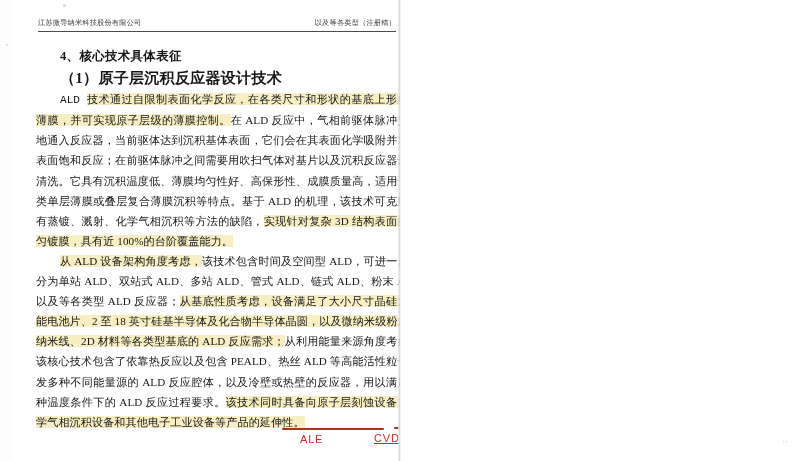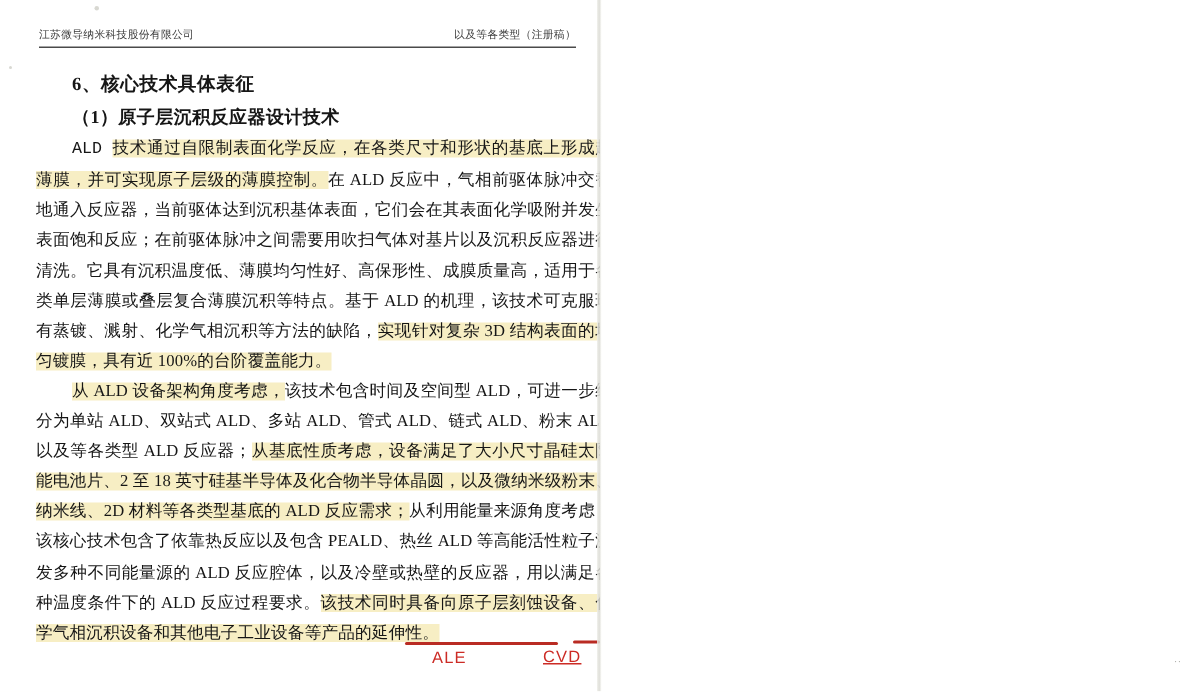--- a/index.html
+++ b/index.html
@@ -13,21 +13,21 @@
     position:relative;width:800px;height:461px;
     background:#fdfdfb;
     overflow:hidden;
   }
   
   .page{
     position:absolute;top:0;bottom:0;
     background:#ffffff;
     overflow:hidden;
   }
-  .page-left{left:0;width:400px;}
+  .page-left{left:12px;width:400px;}
   .page-right{left:400px;width:400px;}
   .gutter{
     position:absolute;left:398px;top:0;width:3px;height:461px;
     background:linear-gradient(to right,#efefea,#d9d9d2,#fbfbf8);
     opacity:.85;
   }
   
   .runhead{
     position:absolute;left:26px;right:16px;top:18px;
     display:flex;justify-content:space-between;align-items:flex-end;
@@ -46,21 +46,21 @@
     color:#161616;
     letter-spacing:.1px;
   }
   .col-left{left:24px;width:384px;top:46px;}
   h2.sec{
     font-size:12.4px;line-height:20.1px;margin:0 0 2px 0;
     font-weight:bold;text-indent:24px;letter-spacing:.4px;
     font-family:"Liberation Serif","DejaVu Serif",serif;
   }
   h3.sub{
-    font-size:12px;line-height:20.1px;margin:0 0 1px 0;
+    font-size:15px;line-height:20.1px;margin:0 0 1px 0;
     font-weight:bold;text-indent:24px;letter-spacing:.3px;
   }
   p.para{
     margin:0;text-indent:24px;
     word-break:break-all;
   }
   .hl{background:#f7eec4;box-decoration-break:clone;-webkit-box-decoration-break:clone;}
   .lat{font-family:Liberation Mono, monospace;letter-spacing:0;}
   
   .annot{
@@ -90,21 +90,21 @@
 
   <div class="page page-left">
 
     <div class="runhead">
       <span class="rh-left">江苏微导纳米科技股份有限公司</span>
       <span class="rh-right">以及等各类型（注册稿）</span>
     </div>
 
     <div class="col col-left">
 
-      <h2 class="sec">6、核心技术具体表征</h2>
+      <h2 class="sec">4、核心技术具体表征</h2>
 
       <h3 class="sub">（1）原子层沉积反应器设计技术</h3>
 
       <p class="para"><span class="lat">ALD </span><span class="hl">技术通过自限制表面化学反应，在各类尺寸和形状的基底上形成超薄膜，并可实现原子层级的薄膜控制。</span><span>在 ALD 反应中，气相前驱体脉冲交替地通入反应器，当前驱体达到沉积基体表面，它们会在其表面化学吸附并发生表面饱和反应；在前驱体脉冲之间需要用吹扫气体对基片以及沉积反应器进行清洗。它具有沉积温度低、薄膜均匀性好、高保形性、成膜质量高，适用于各类单层薄膜或叠层复合薄膜沉积等特点。基于 ALD 的机理，该技术可克服现有蒸镀、溅射、化学气相沉积等方法的缺陷，</span><span class="hl">实现针对复杂 3D 结构表面的均匀镀膜，具有近 100%的台阶覆盖能力。</span></p>
 
       <p class="para"><span class="hl">从 ALD 设备架构角度考虑，</span><span>该技术包含时间及空间型 ALD，可进一步细分为单站 ALD、双站式 ALD、多站 ALD、管式 ALD、链式 ALD、粉末 ALD 以及等各类型 ALD 反应器；</span><span class="hl">从基底性质考虑，设备满足了大小尺寸晶硅太阳能电池片、2 至 18 英寸硅基半导体及化合物半导体晶圆，以及微纳米级粉末、纳米线、2D 材料等各类型基底的 ALD 反应需求；</span><span>从利用能量来源角度考虑，该核心技术包含了依靠热反应以及包含 PEALD、热丝 ALD 等高能活性粒子激发多种不同能量源的 ALD 反应腔体，以及冷壁或热壁的反应器，用以满足各种温度条件下的 ALD 反应过程要求。</span><span class="hl">该技术同时具备向原子层刻蚀设备、化学气相沉积设备和其他电子工业设备等产品的延伸性。</span></p>
     </div>
 
     <div class="redline rl-1"></div>
     <div class="redline rl-2"></div>

